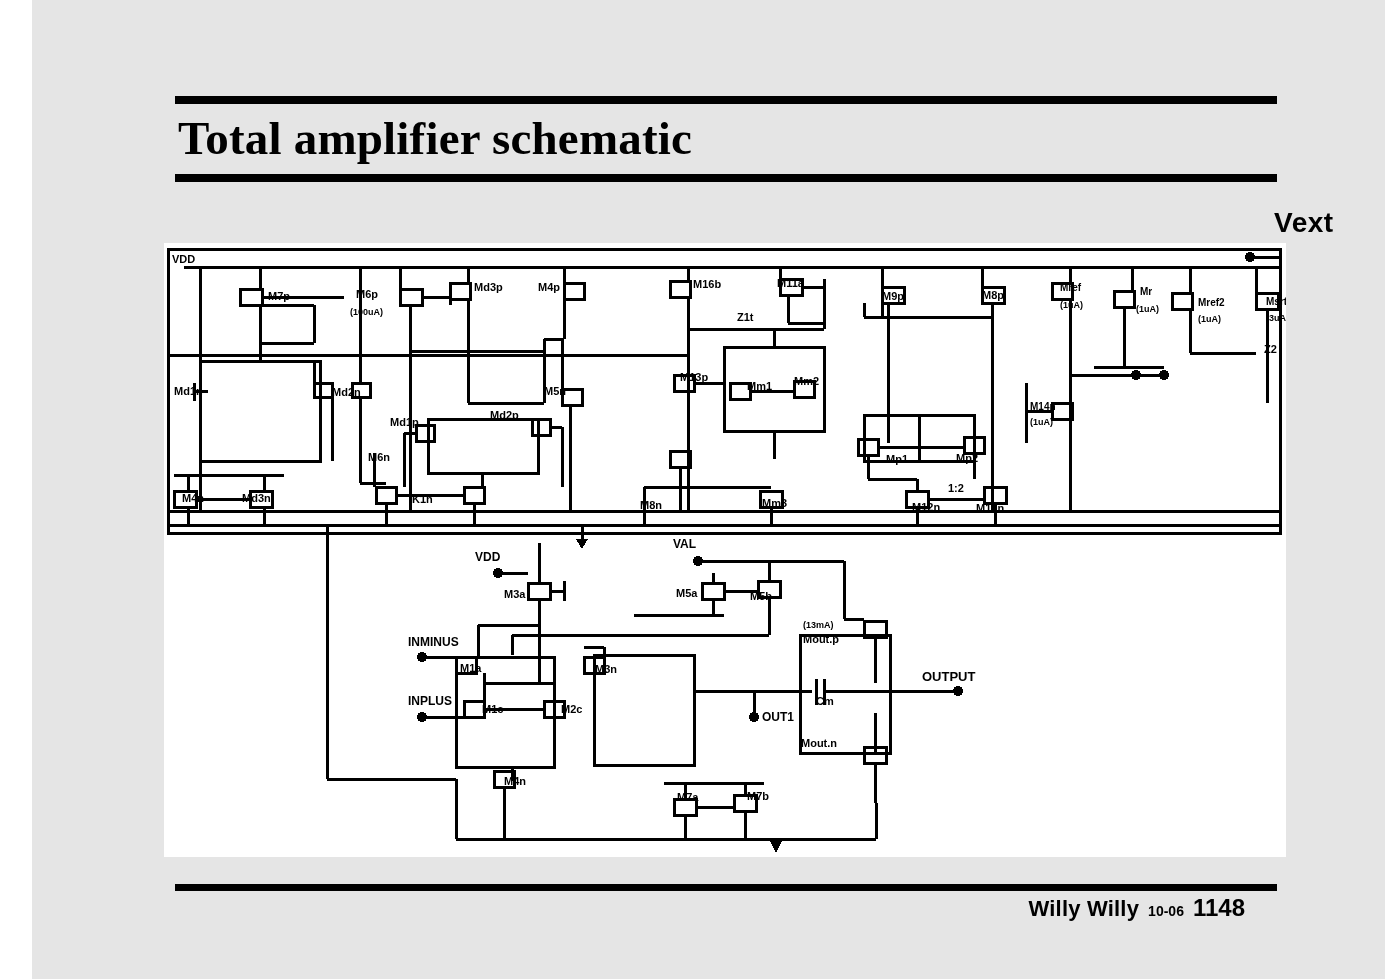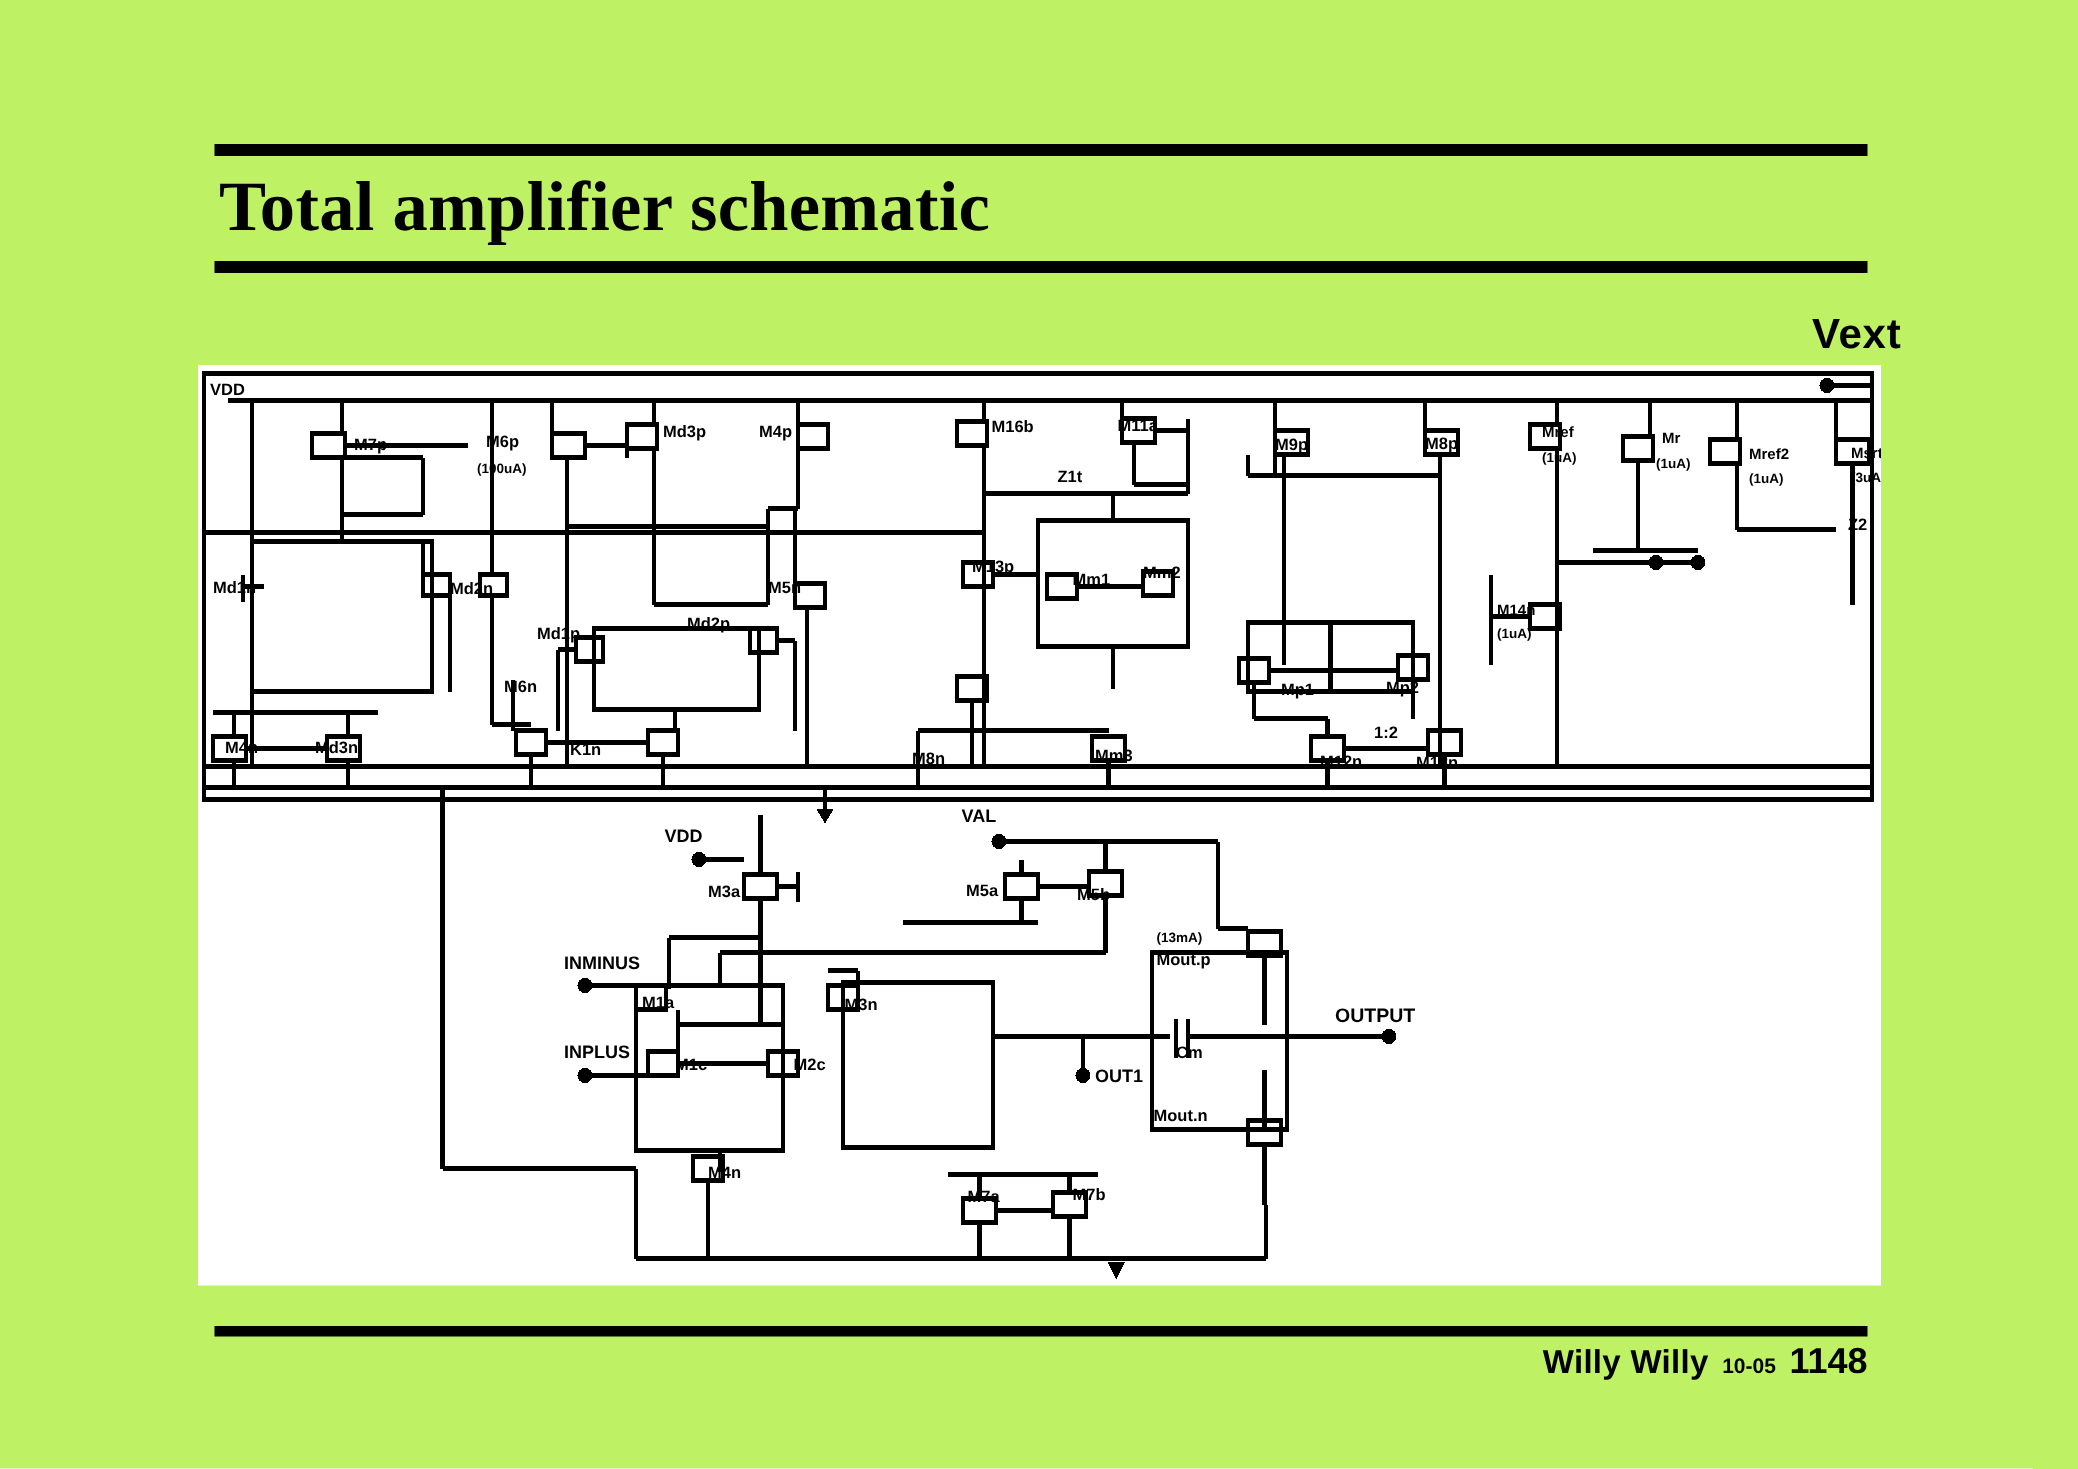--- a/index.html
+++ b/index.html
@@ -10,21 +10,22 @@
   body {
     width: 1385px;
     height: 979px;
     position: relative;
     font-family: "Liberation Sans", sans-serif;
     overflow: hidden;
   }
   .slide {
     position: absolute;
     inset: 0;
-    background: #bef264;
+    background: #e5e5e5;
+    margin-left: 32px;
   }
 
   
   .title-rule-top {
     position: absolute;
     left: 143px;
     top: 96px;
     width: 1102px;
     height: 8px;
     background: #000000;
@@ -46,21 +47,21 @@
     font-size: 47px;
     line-height: 64px;
     color: #000000;
     letter-spacing: 0.2px;
     white-space: nowrap;
   }
 
   
   .vext-label {
     position: absolute;
-    left: 1208px;
+    left: 1242px;
     top: 207px;
     font-family: "Liberation Sans", sans-serif;
     font-weight: bold;
     font-size: 28px;
     color: #000000;
     letter-spacing: 0.5px;
   }
 
   
   .schematic {
@@ -465,17 +466,17 @@
         <text class="lbl" font-size="11" x="513" y="558">M7a</text>
         <text class="lbl" font-size="11" x="583" y="557">M7b</text>
       </g>
     </svg>
   </div>
 
 
   <div class="footer-rule"></div>
   <div class="footer-line">
     <span class="footer-author">Willy Willy</span>
-    <span class="footer-date">10-05</span>
+    <span class="footer-date">10-06</span>
     <span class="footer-page">1148</span>
   </div>
 
 </div>
 
 </body></html>

